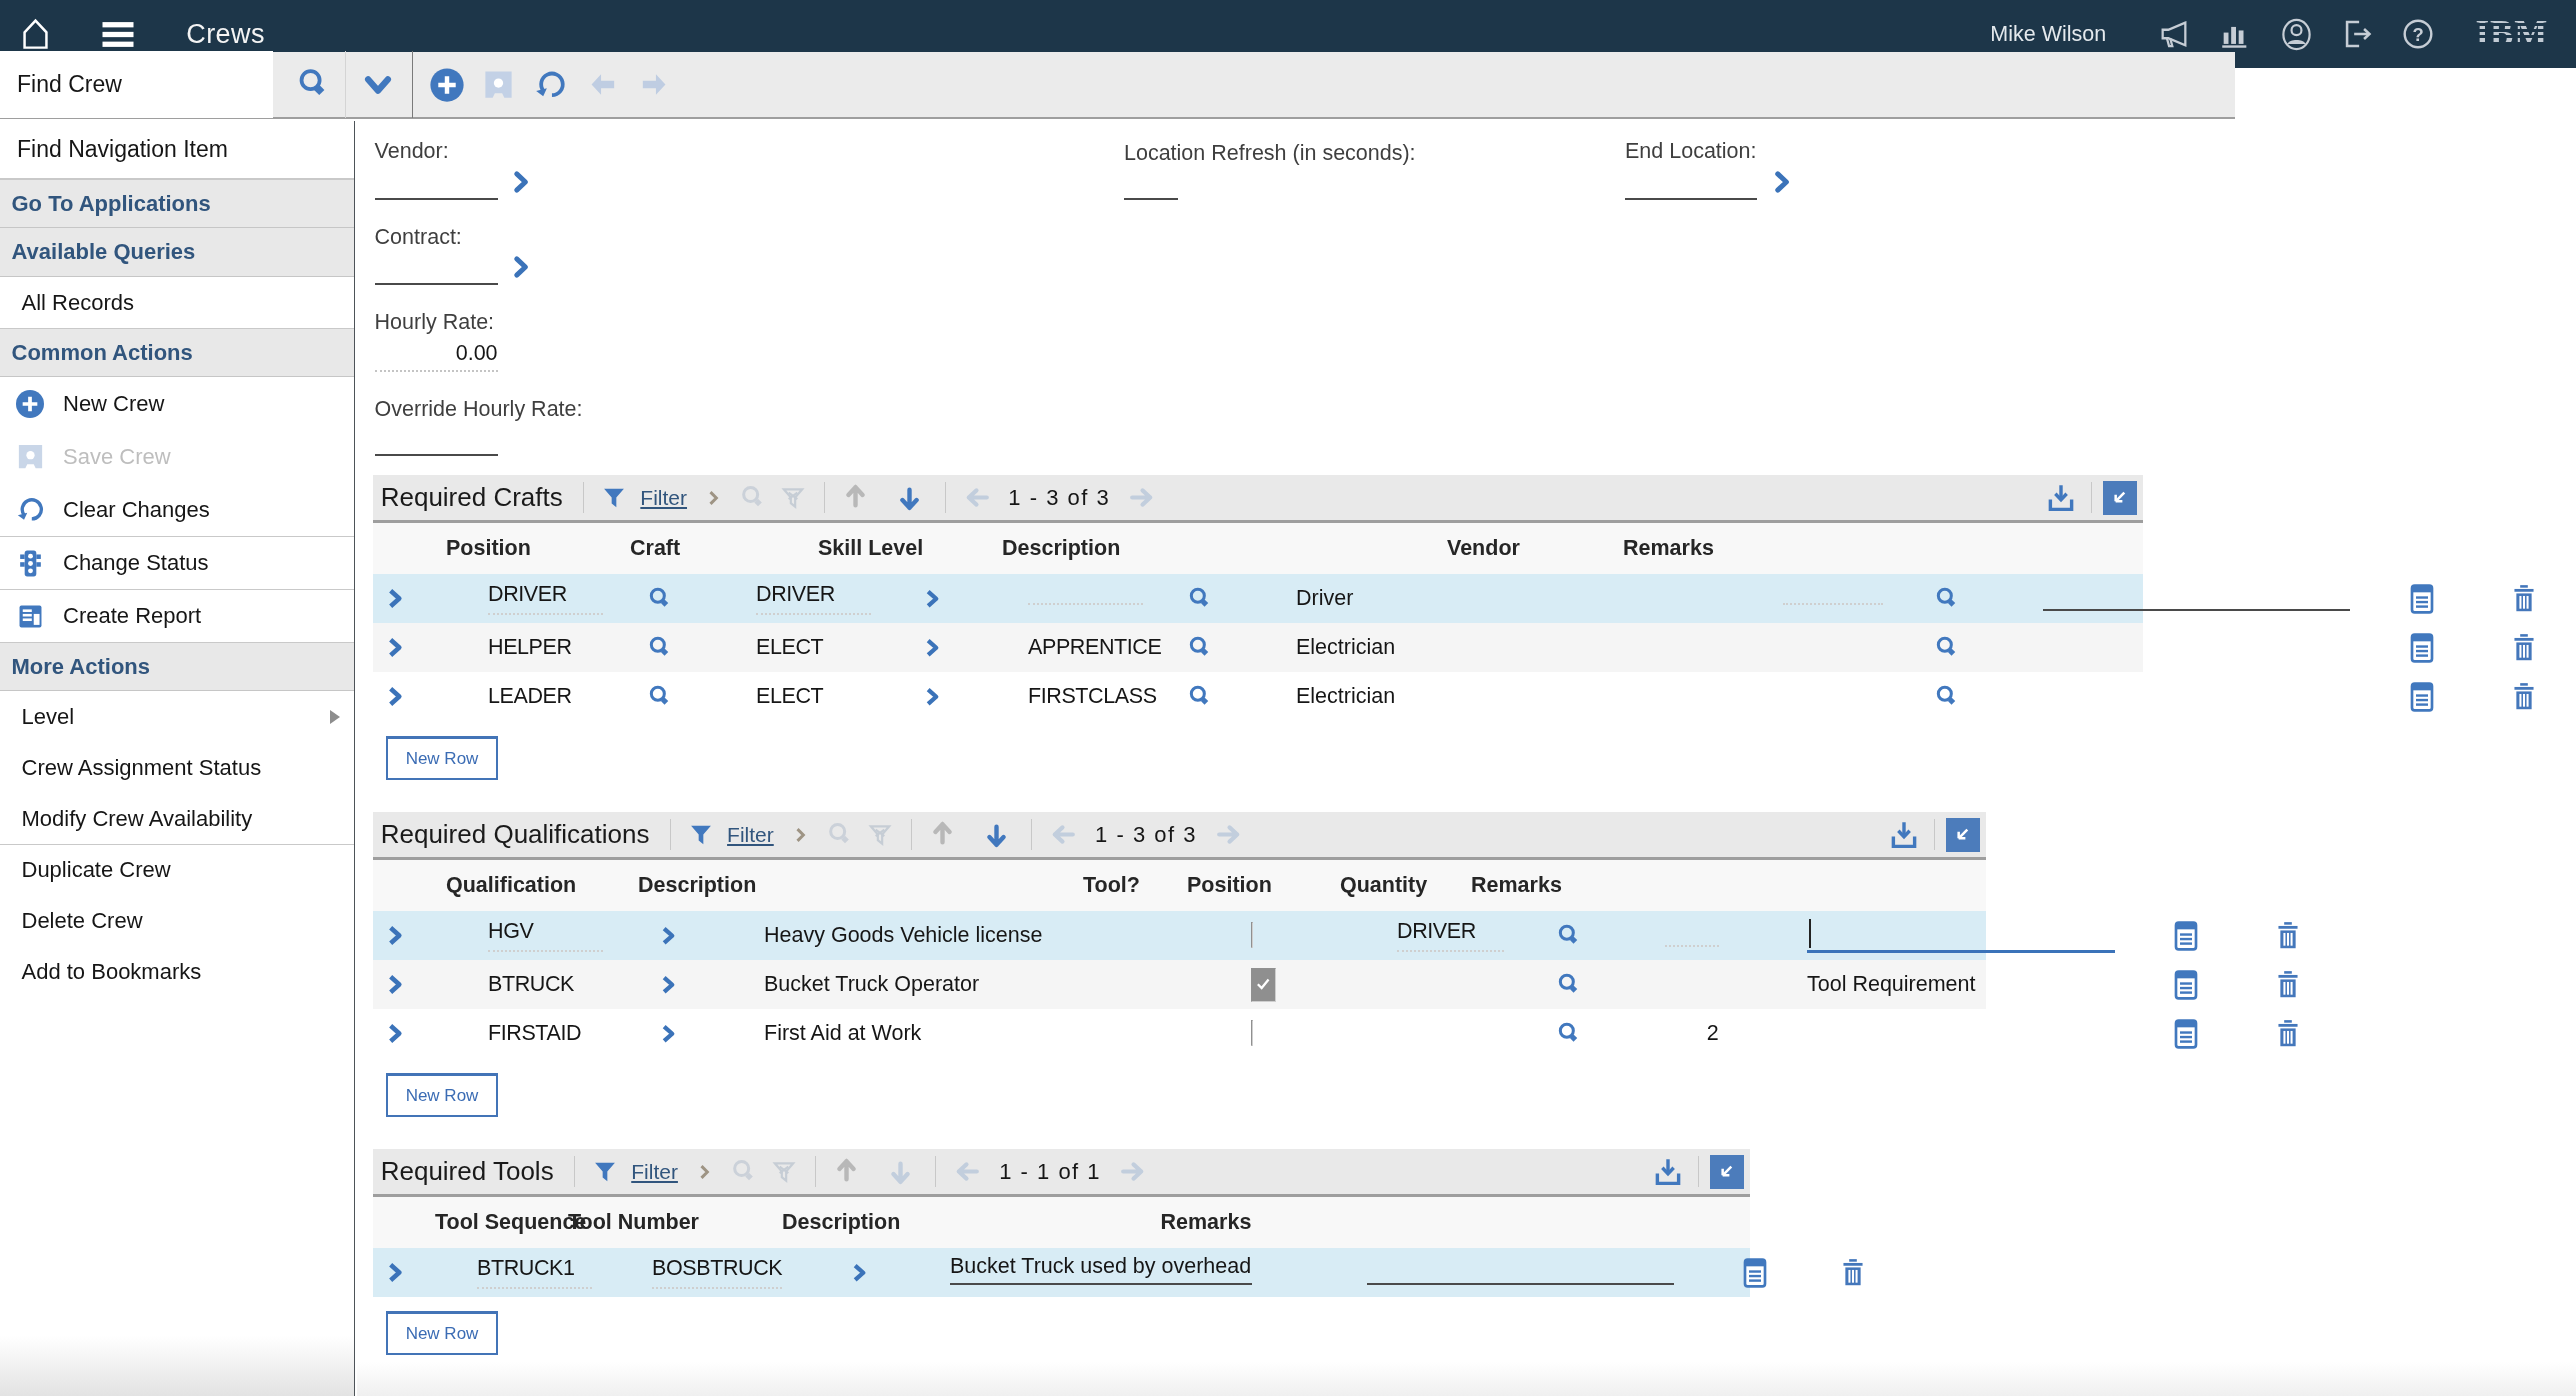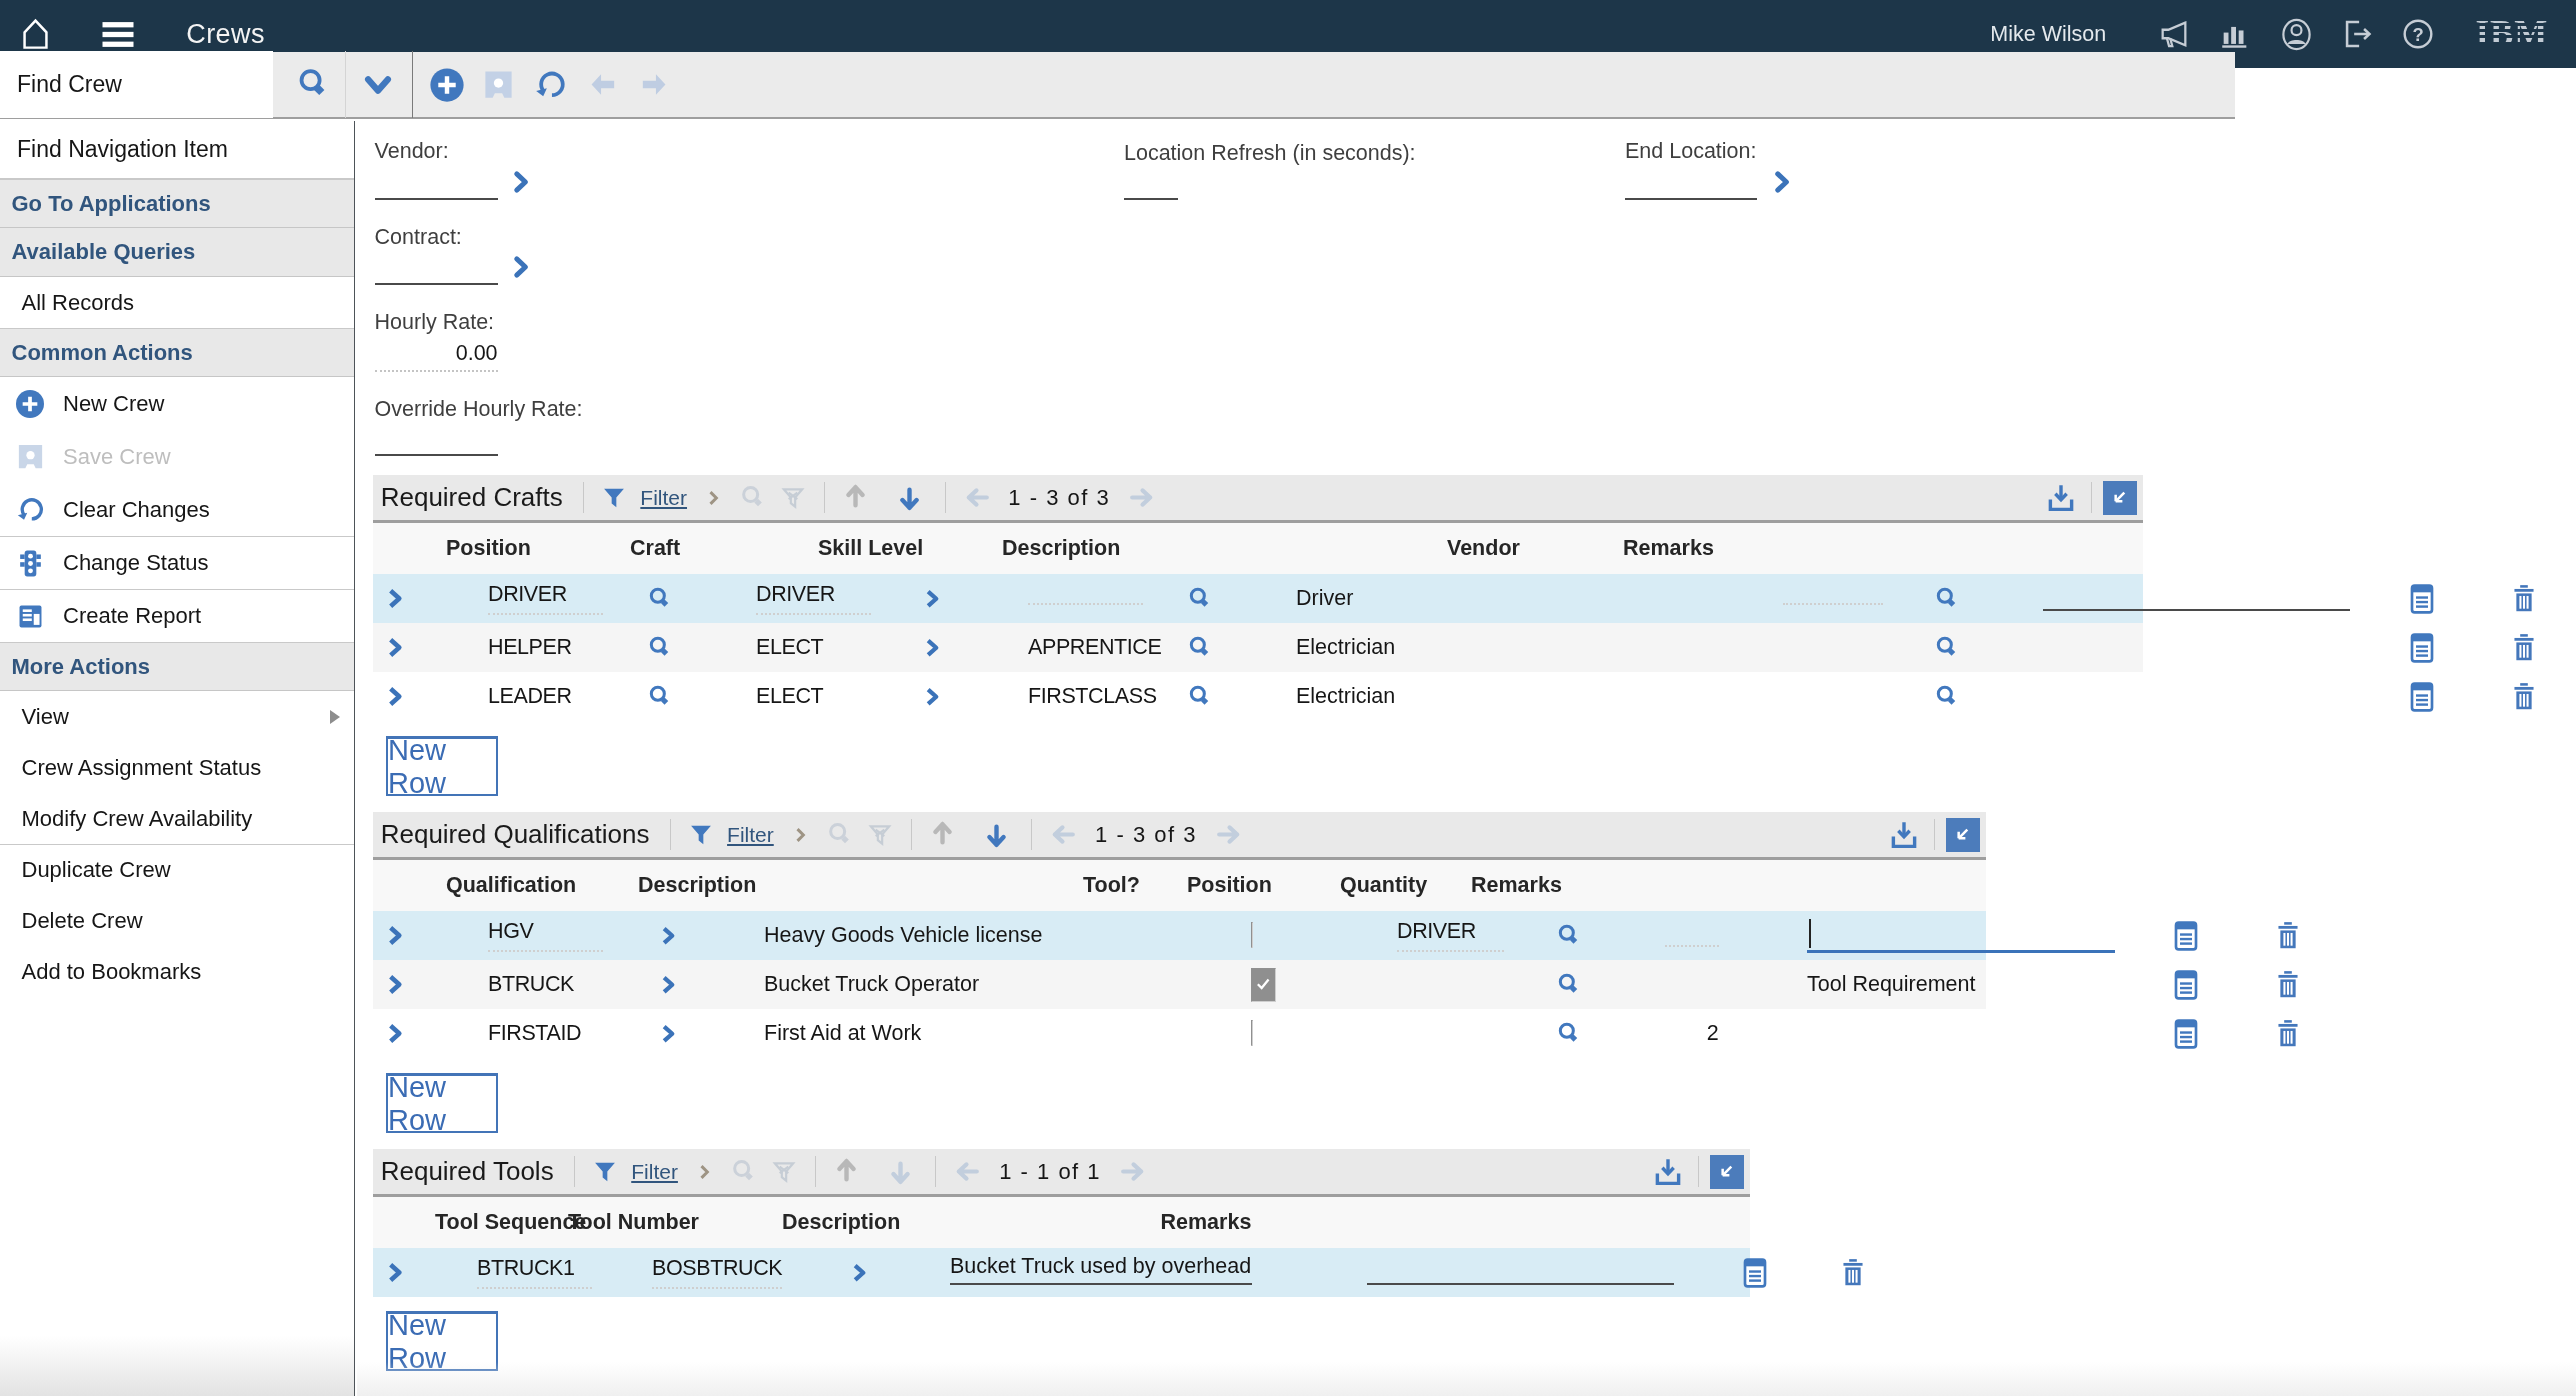--- a/index.html
+++ b/index.html
@@ -92,22 +92,22 @@
   .clipdesc { display:inline-block; width:302px; overflow:hidden; white-space:nowrap;
               border-bottom:2.3px solid #4A4A4A; padding-bottom:4.6px; }
   .input-dark { display:inline-block; width:307px; border-bottom:2.3px solid #4A4A4A; height:31px; }
   .input-blue { display:inline-block; width:308px; border-bottom:3.1px solid #3B73B9; height:34px; }
   .caret { display:inline-block; width:2.3px; height:29px; background:#222; margin-left:1.5px; vertical-align:bottom; }
   .dotshort { display:inline-block; width:54px; border-bottom:2.3px dotted #CFCFCF; height:28px; }
   .checkbox { width:24.5px; height:34px; background:#E8E8E8; border:1.5px solid;
               border-color:#909090 #CFCFCF #CFCFCF #909090; margin-left:31px; }
   .checkbox.checked { background:#8F8F8F; display:flex; align-items:center; justify-content:center; }
 
-  .newrow-btn { position:absolute; left:13px; width:112px; height:60px; background:#fff;
-                border:2.3px solid #4374B7; border-top-width:3.8px; color:#3B6CB4; font-size:29px;
+  .newrow-btn { position:absolute; left:13px; width:112px; height:44px; background:#fff;
+                border:2.3px solid #4374B7; border-top-width:3.8px; color:#3B6CB4; font-size:17px;
                 display:flex; align-items:center; justify-content:center; }
 </style>
 </head>
 <body>
 
 <div class="topbar">
   <span class="tb-ic home-ic">
     <svg width="35" height="35" viewBox="0 0 24 24">
         <path d="M4.5 10.5 L12 2.5 L19.5 10.5 V21 H4.5 Z" fill="none" stroke="#fff" stroke-width="1.7"></path>
       </svg>
@@ -264,21 +264,21 @@
           <rect x="6" y="10" width="7" height="2" fill="#fff"></rect>
           <rect x="6" y="13.5" width="7" height="2" fill="#fff"></rect>
           <rect x="14.5" y="10" width="4.5" height="8.5" fill="#fff"></rect>
         </svg>
     </span>
       <span>Create Report</span>
   </div>
 
   <div class="side-head sep-top">More Actions</div>
   <div class="side-item">
-    <span>View</span>
+    <span>Level</span>
     <span class="submenu-arrow"></span>
   </div>
   <div class="side-item">Crew Assignment Status</div>
   <div class="side-item">Modify Crew Availability</div>
   <div class="side-item sep-top">Duplicate Crew</div>
   <div class="side-item">Delete Crew</div>
   <div class="side-item">Add to Bookmarks</div>
 </aside>
 
 <main class="content">

